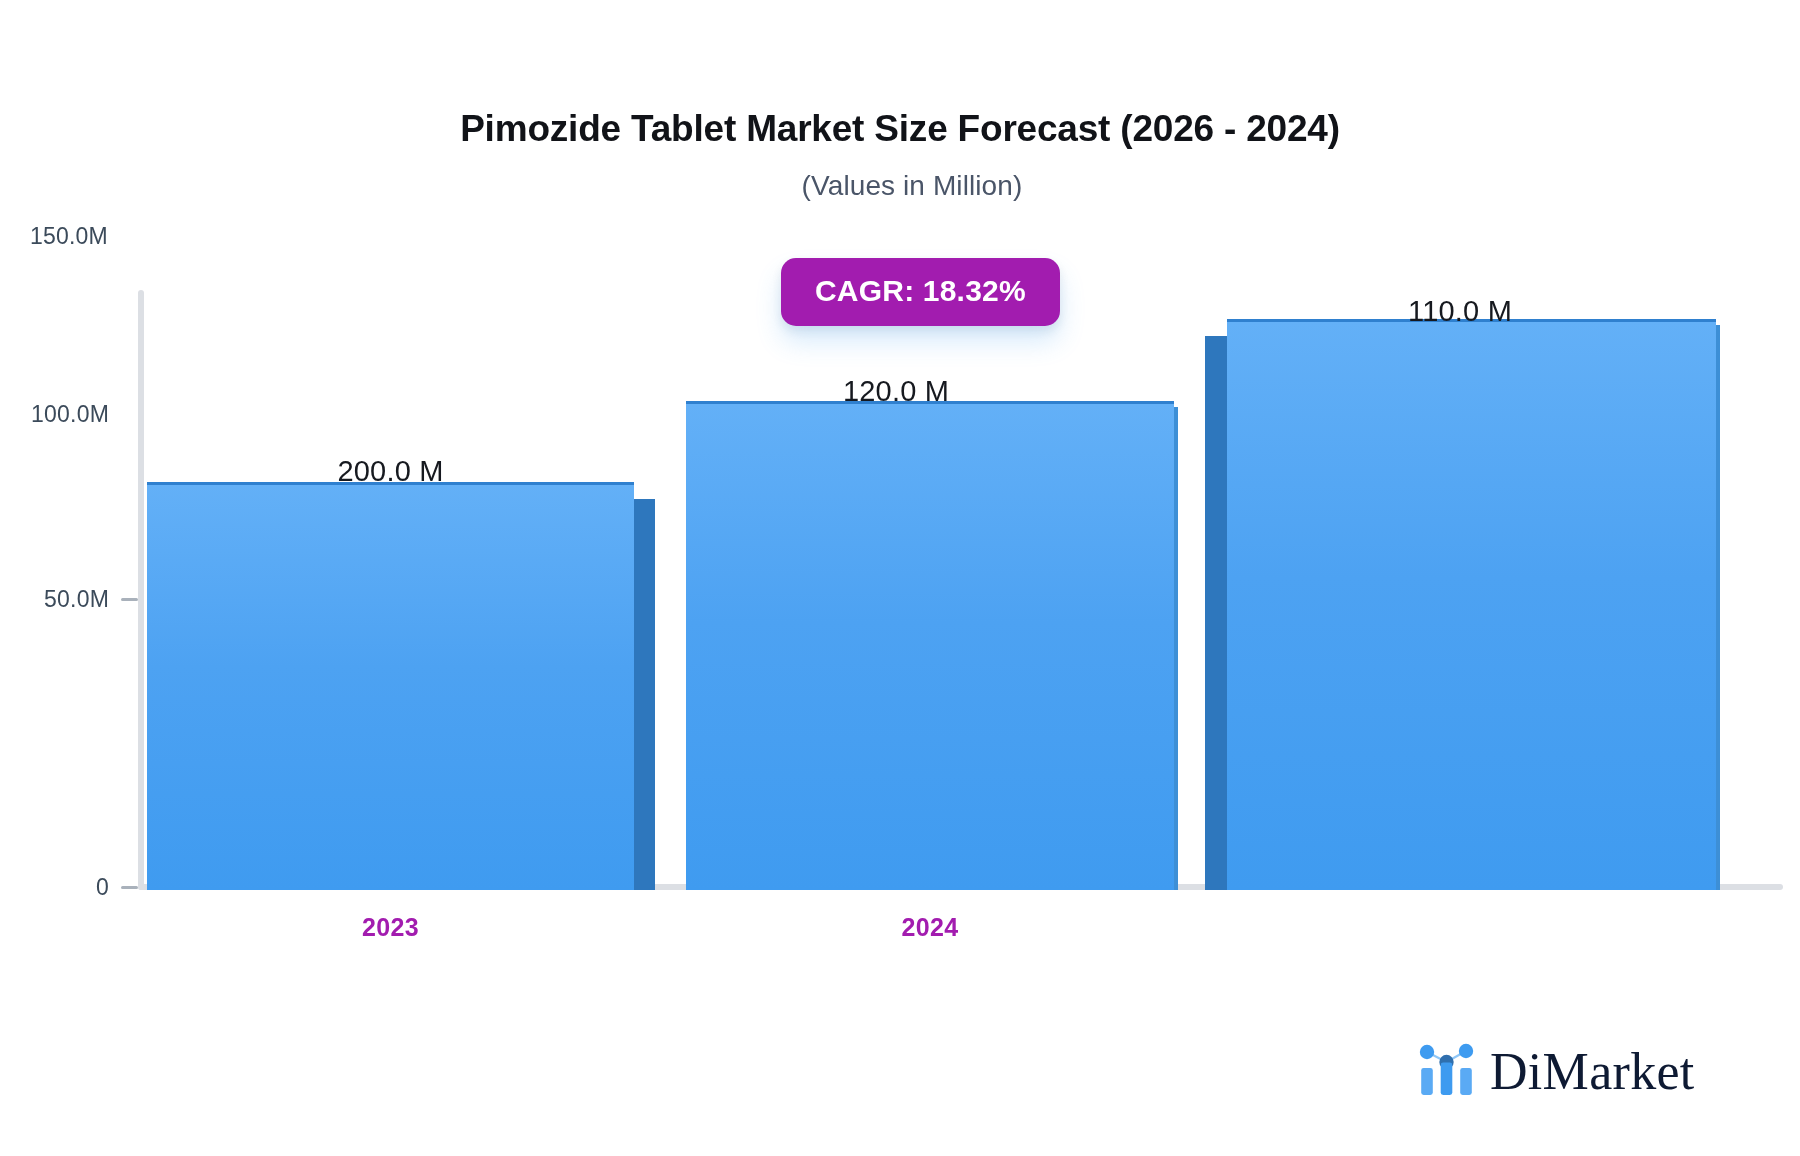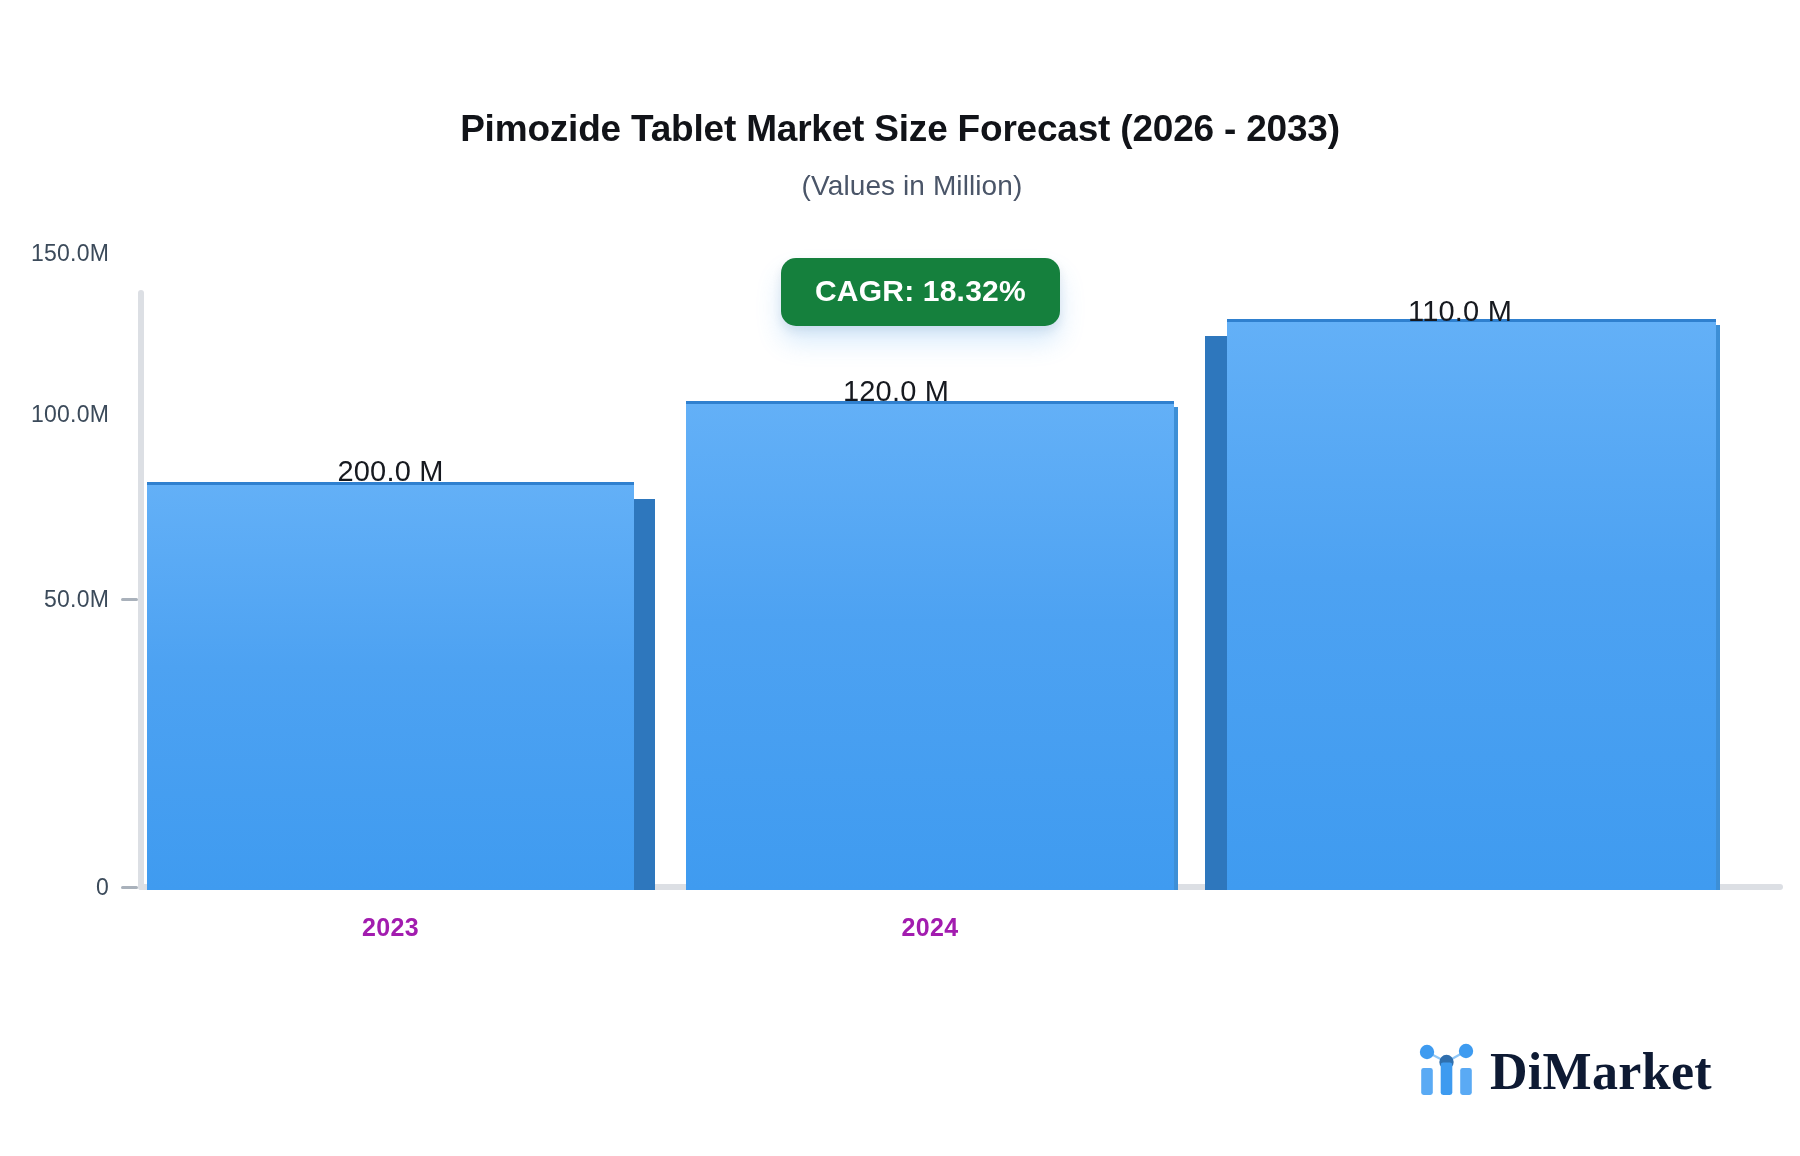--- a/index.html
+++ b/index.html
@@ -166,21 +166,21 @@
     white-space: nowrap;
     letter-spacing: 0.3px;
   }
 
   
   #cagr-badge {
     position: absolute;
     left: 781px;
     top: 258px;
     padding: 16px 34px 18px 34px;
-    background: #15803d;
+    background: #a21caf;
     border-radius: 15px;
     color: #ffffff;
     font-size: 30px;
     font-weight: 700;
     letter-spacing: 0.2px;
     white-space: nowrap;
     box-shadow: 0 16px 26px rgba(62,155,240,0.20), 0 5px 10px rgba(30,60,90,0.10);
   }
 
   
@@ -189,40 +189,40 @@
     left: 1418px;
     top: 1042px;
     display: flex;
     align-items: center;
     gap: 14px;
   }
   #brand-logo-mark { display: block; }
   #brand-logo-text {
     font-family: "Liberation Serif", serif;
     font-size: 52px;
-    font-weight: 700;
+    font-weight: 400;
     color: #0e1a33;
     letter-spacing: 0.3px;
     line-height: 1;
     white-space: nowrap;
   }
 </style>
 </head>
 <body>
 
-<div id="chart-title">Pimozide Tablet Market Size Forecast (2026 - 2033)</div>
+<div id="chart-title">Pimozide Tablet Market Size Forecast (2026 - 2024)</div>
 
 <div id="chart-subtitle">(Values in Million)</div>
 
 <div id="plot-area">
 
   <div id="y-axis-line"></div>
   <div id="x-axis-line"></div>
 
-  <div class="y-tick-row no-tick" style="top:241px;">
+  <div class="y-tick-row no-tick" style="top:241px;flex-direction:column;">
     <span class="ylab">150.0M</span>
     <span class="tickmark"></span>
   </div>
   <div class="y-tick-row no-tick" style="top:402px;align-items:center;">
     <span class="ylab">100.0M</span>
     <span class="tickmark"></span>
   </div>
   <div class="y-tick-row" style="top:587px;">
     <span class="ylab">50.0M</span>
     <span class="tickmark"></span>

